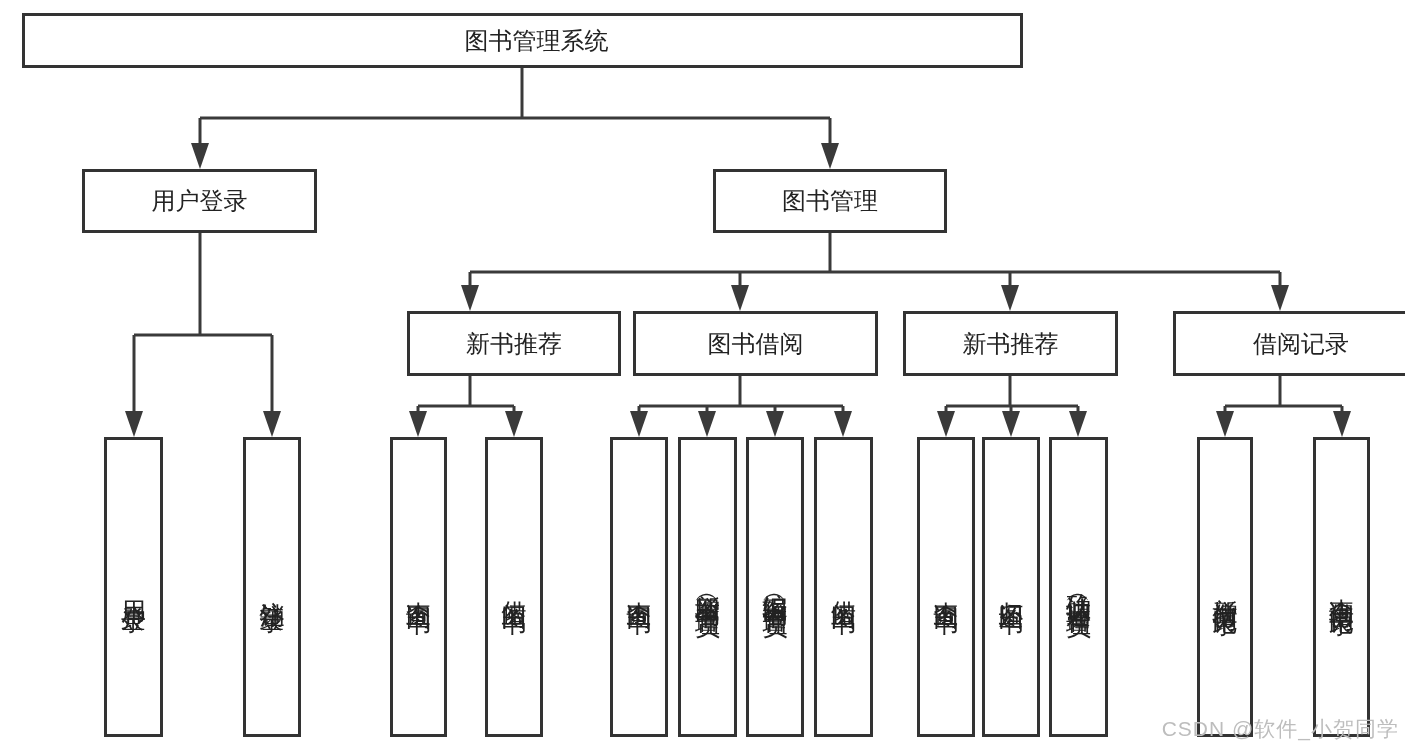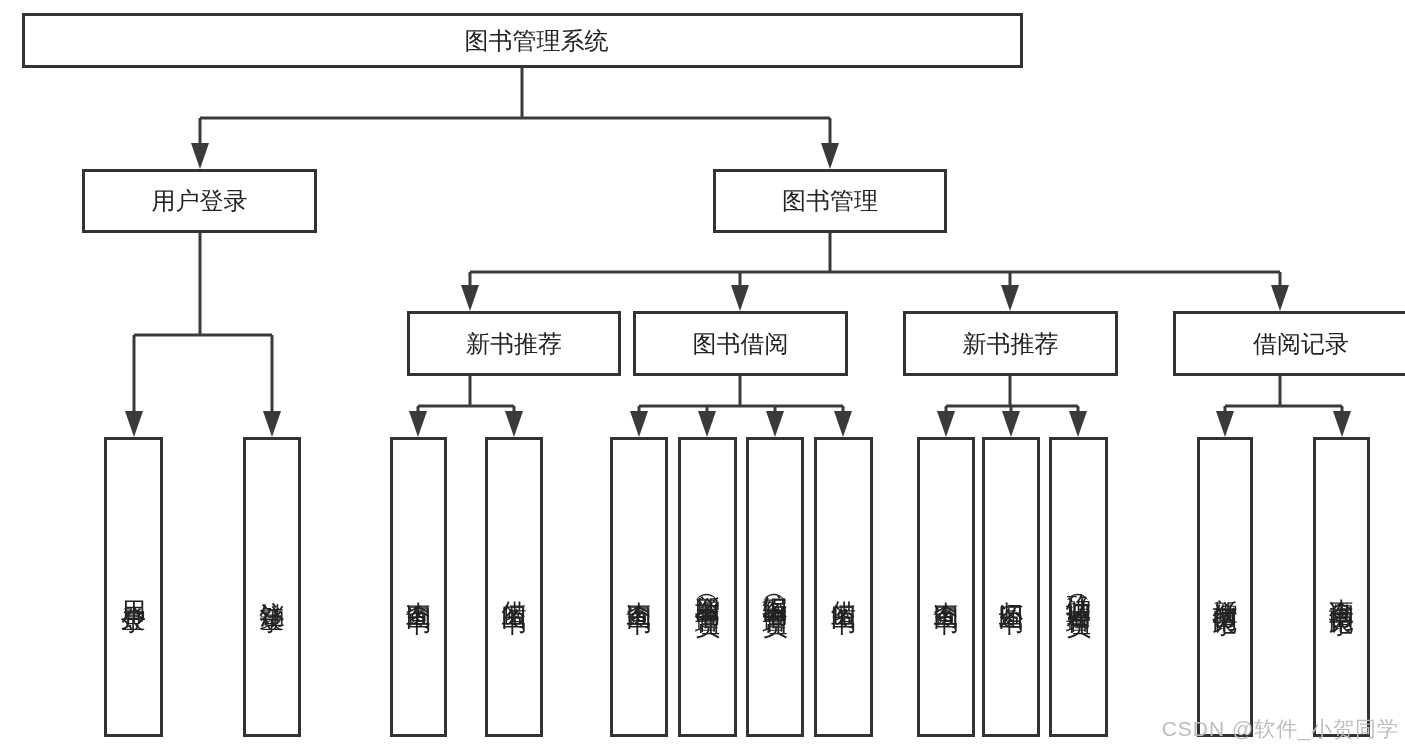--- a/index.html
+++ b/index.html
@@ -108,21 +108,21 @@
       <polygon points="1002,411 1020,411 1011,437" fill="#3a3a3a"></polygon>
       <polygon points="1069,411 1087,411 1078,437" fill="#3a3a3a"></polygon>
       <polygon points="1216,411 1234,411 1225,437" fill="#3a3a3a"></polygon>
       <polygon points="1333,411 1351,411 1342,437" fill="#3a3a3a"></polygon>
     </svg>
   <div id="watermark" style="color: rgb(189, 189, 189);">CSDN @软件_小贺同学</div>
 <div class="node" style="left: 22px; top: 13px; width: 1001px; height: 55px; border-color: rgb(51, 51, 51); background: rgb(255, 255, 255); color: rgb(34, 34, 34); padding-left: 28px;">图书管理系统</div>
     <div class="node" style="left: 82px; top: 169px; width: 235px; height: 64px; border-color: rgb(51, 51, 51); background: rgb(255, 255, 255); color: rgb(34, 34, 34);">用户登录</div>
     <div class="node" style="left: 713px; top: 169px; width: 234px; height: 64px; border-color: rgb(51, 51, 51); background: rgb(255, 255, 255); color: rgb(34, 34, 34);">图书管理</div>
     <div class="node" style="left: 363px; top: 311px; width: 214px; height: 65px; border-color: rgb(51, 51, 51); background: rgb(255, 255, 255); color: rgb(34, 34, 34); margin-left: 44px;">新书推荐</div>
-    <div class="node" style="left: 633px; top: 311px; width: 215px; height: 65px; border-color: rgb(51, 51, 51); background: rgb(255, 255, 255); color: rgb(34, 34, 34);">图书借阅</div>
+    <div class="node" style="left: 633px; top: 311px; width: 245px; height: 65px; border-color: rgb(51, 51, 51); background: rgb(255, 255, 255); color: rgb(34, 34, 34);">图书借阅</div>
     <div class="node" style="left: 903px; top: 311px; width: 215px; height: 65px; border-color: rgb(51, 51, 51); background: rgb(255, 255, 255); color: rgb(34, 34, 34);">新书推荐</div>
     <div class="node" style="left: 1173px; top: 311px; width: 256px; height: 65px; border-color: rgb(51, 51, 51); background: rgb(255, 255, 255); color: rgb(34, 34, 34);">借阅记录</div>
     <div class="node vertical" style="left: 104px; top: 437px; width: 59px; height: 300px; border-color: rgb(51, 51, 51); background: rgb(255, 255, 255); color: rgb(34, 34, 34);">用户登录</div>
     <div class="node vertical" style="left: 243px; top: 437px; width: 58px; height: 300px; border-color: rgb(51, 51, 51); background: rgb(255, 255, 255); color: rgb(34, 34, 34);">注销登录</div>
     <div class="node vertical" style="left: 390px; top: 437px; width: 57px; height: 300px; border-color: rgb(51, 51, 51); background: rgb(255, 255, 255); color: rgb(34, 34, 34);">查询图书</div>
     <div class="node vertical" style="left: 485px; top: 437px; width: 58px; height: 300px; border-color: rgb(51, 51, 51); background: rgb(255, 255, 255); color: rgb(34, 34, 34);">借阅图书</div>
     <div class="node vertical" style="left: 610px; top: 437px; width: 58px; height: 300px; border-color: rgb(51, 51, 51); background: rgb(255, 255, 255); color: rgb(34, 34, 34);">查询图书</div>
     <div class="node vertical" style="left: 678px; top: 437px; width: 59px; height: 300px; border-color: rgb(51, 51, 51); background: rgb(255, 255, 255); color: rgb(34, 34, 34);">新增图书（管理员）</div>
     <div class="node vertical" style="left: 746px; top: 437px; width: 58px; height: 300px; border-color: rgb(51, 51, 51); background: rgb(255, 255, 255); color: rgb(34, 34, 34);">编辑图书（管理员）</div>
     <div class="node vertical" style="left: 814px; top: 437px; width: 59px; height: 300px; border-color: rgb(51, 51, 51); background: rgb(255, 255, 255); color: rgb(34, 34, 34);">借阅图书</div>

